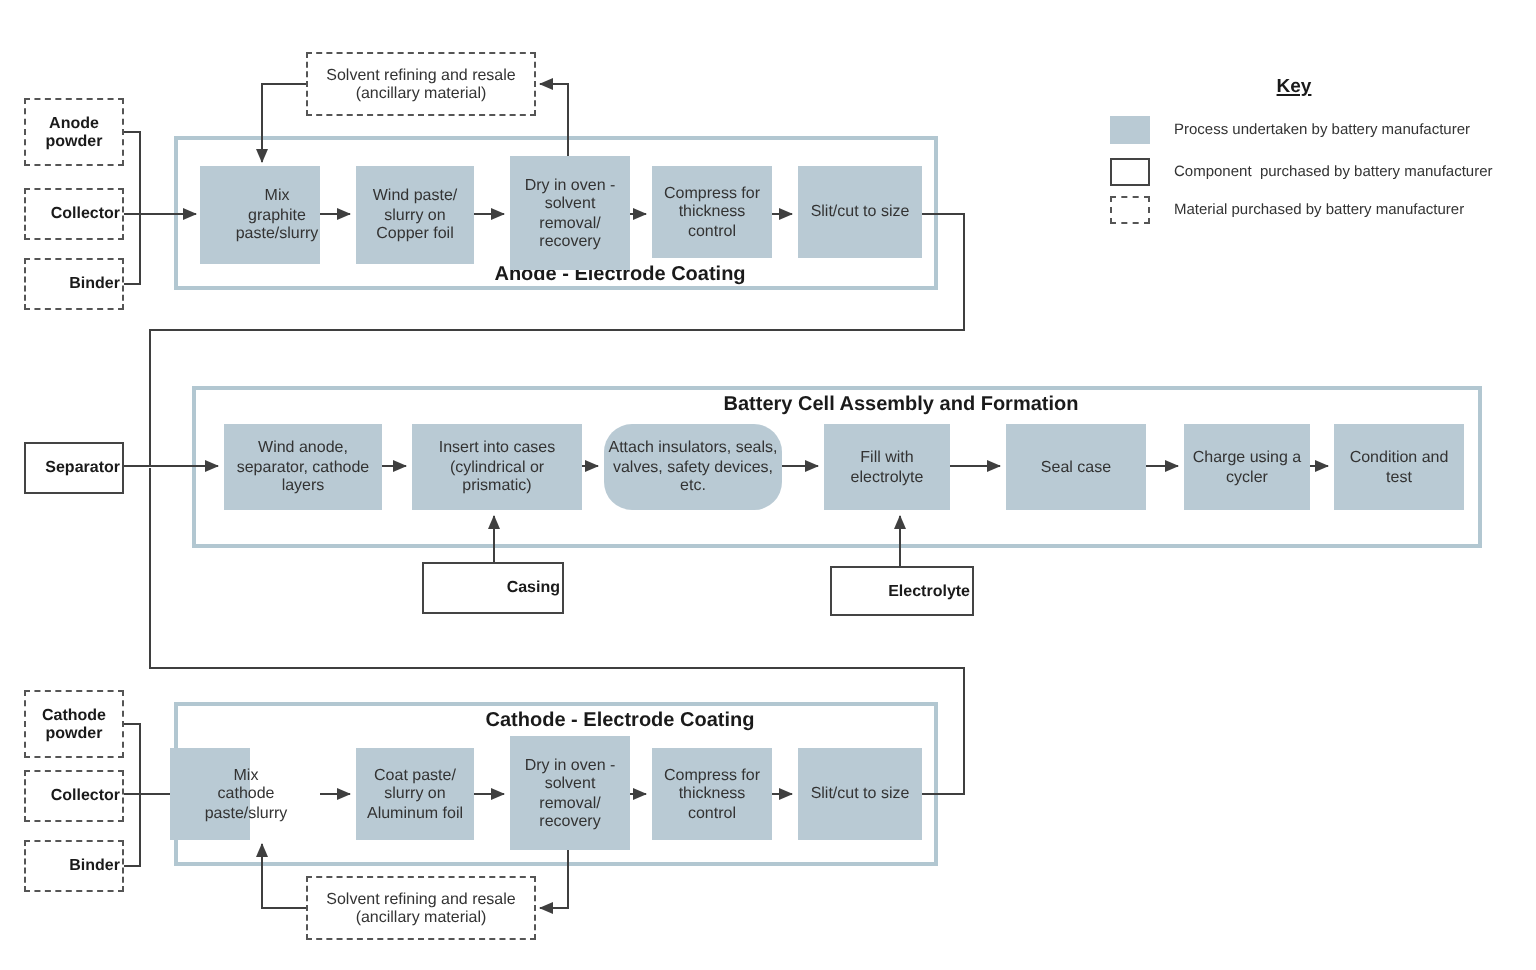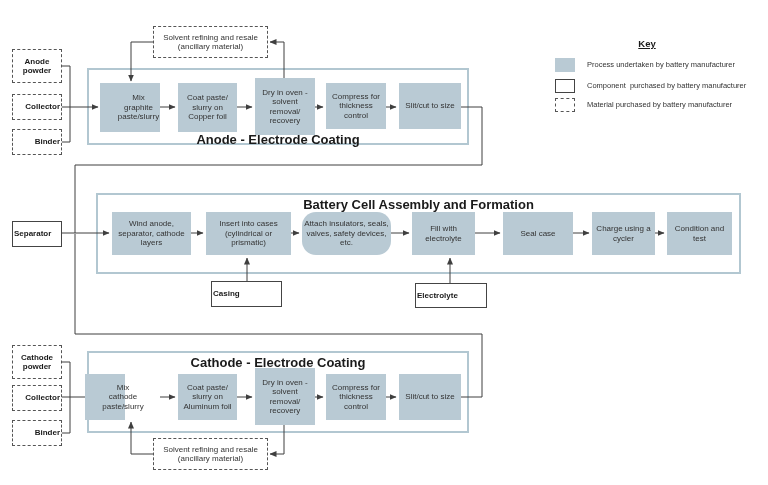--- a/index.html
+++ b/index.html
@@ -10,30 +10,30 @@
   html,body{margin:0;padding:0;background:#fff;}
   #canvas{
     position:relative;width:768px;height:485px;background:#fff;overflow:hidden;
     font-family:"Liberation Sans",sans-serif;color:#2e2e2e;
   }
   .container{
     position:absolute;border:2px solid var(--container-border);background:transparent;
     box-sizing:border-box;
   }
   .sec-title{
-    position:absolute;text-align:center;font-weight:bold;font-size:13px;color:#1a1a1a;
+    position:absolute;text-align:center;font-weight:bold;font-size:10px;color:#1a1a1a;margin-left:32px;
   }
   .pbox{
     position:absolute;background:var(--process-fill);box-sizing:border-box;
     display:flex;align-items:center;justify-content:center;text-align:center;
     font-size:8px;line-height:9.5px;padding:1px 2px;color:#333;
   }
   .cbox{
     position:absolute;background:#fff;border:1px solid #444;box-sizing:border-box;
-    display:flex;align-items:center;justify-content:flex-start;text-align:center;
+    display:flex;align-items:center;justify-content:flex-end;text-align:center;
     font-size:8px;font-weight:bold;line-height:9.5px;padding:1px;color:#1a1a1a;
   }
   .mbox{
     position:absolute;background:#fff;border:1px dashed #555;box-sizing:border-box;
     display:flex;align-items:center;justify-content:flex-end;text-align:center;
     font-size:8px;line-height:9.5px;padding:1px;color:#333;
   }
   .mbox.bold{font-weight:bold;color:#1a1a1a;}
   svg.wires{position:absolute;left:0;top:0;pointer-events:none;}
   .legend-title{
@@ -117,21 +117,21 @@
   </div>
 
   <div class="mbox" style="left:153px;top:26px;width:115px;height:32px;">
     <span>Solvent refining and resale (ancillary material)</span>
   </div>
 
   <div class="pbox" style="left:100px;top:83px;width:60px;height:49px;padding-left:19px;">
     <span>Mix graphite paste/slurry</span>
   </div>
   <div class="pbox" style="left:178px;top:83px;width:59px;height:49px;">
-    <span>Coat paste/ slurry on Copper foil</span>
+    <span>Wind paste/ slurry on Copper foil</span>
   </div>
   <div class="pbox" style="left:255px;top:78px;width:60px;height:57px;">
     <span>Dry in oven - solvent removal/ recovery</span>
   </div>
   <div class="pbox" style="left:326px;top:83px;width:60px;height:46px;">
     <span>Compress for thickness control</span>
   </div>
   <div class="pbox" style="left:399px;top:83px;width:62px;height:46px;">
     <span>Slit/cut to size</span>
   </div>

